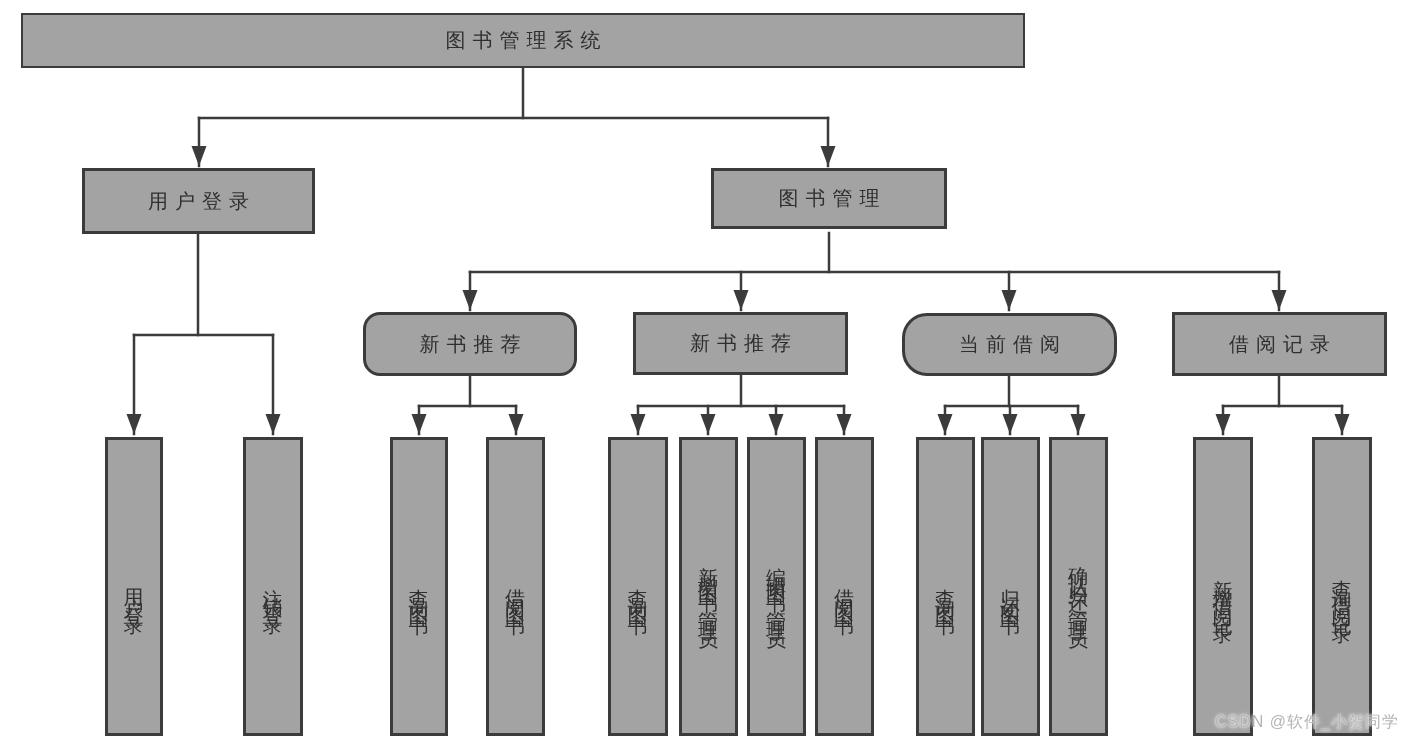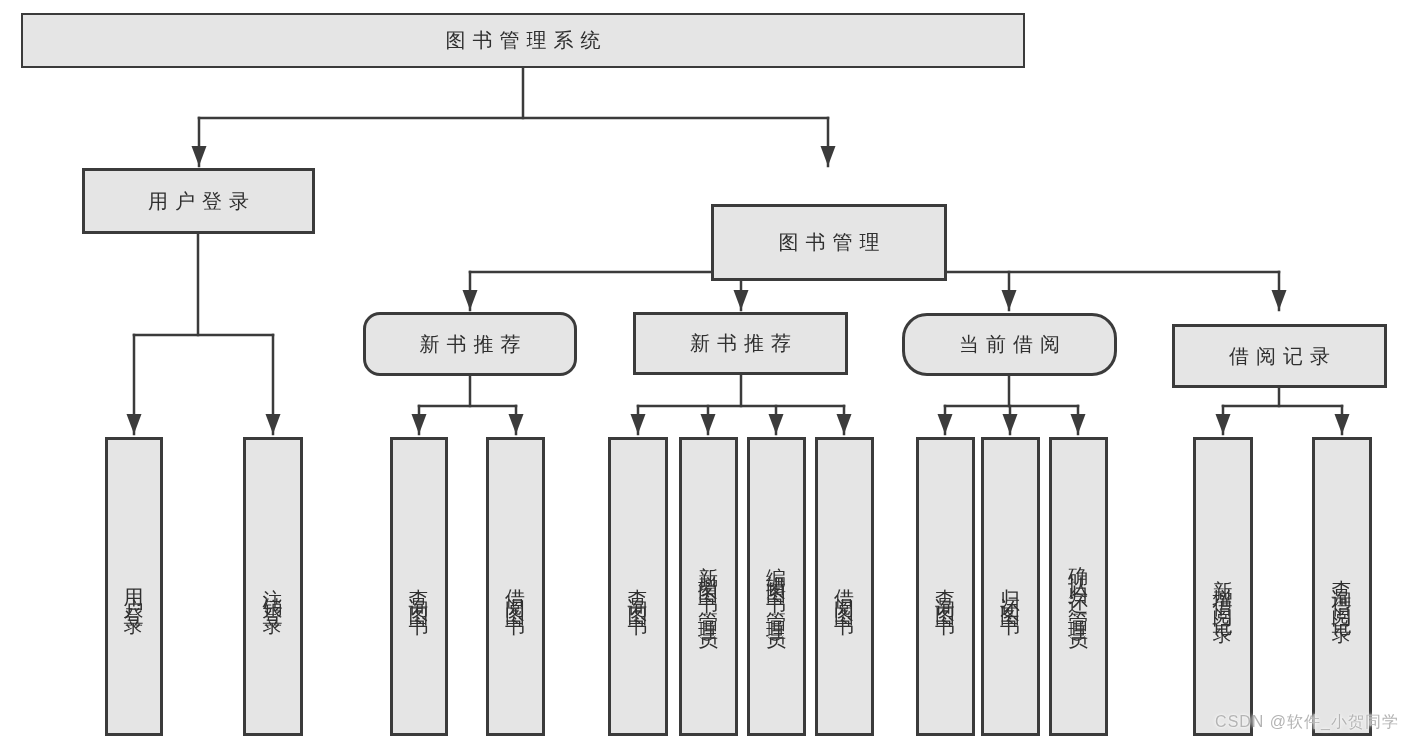--- a/index.html
+++ b/index.html
@@ -14,21 +14,21 @@
   #connectors {
     position: absolute;
     left: 0; top: 0;
     width: 1405px; height: 747px;
     pointer-events: none;
   }
   .box {
     position: absolute;
     box-sizing: border-box;
     border: 3px solid #3b3b3b;
-    background: #e5e5e5;
+    background: #a3a3a3;
     display: flex;
     align-items: center;
     justify-content: center;
     color: #2f2f2f;
     font-size: 20px;
     letter-spacing: 7px;
     padding-left: 7px; 
     white-space: nowrap;
     z-index: 2;
   }
@@ -104,26 +104,26 @@
       <line x1="1279" y1="376" x2="1279" y2="406"></line>
       <line x1="1223" y1="406" x2="1342" y2="406"></line>
       <line x1="1223" y1="406" x2="1223" y2="434" marker-end="url(#arrow)"></line>
       <line x1="1342" y1="406" x2="1342" y2="434" marker-end="url(#arrow)"></line>
     </g>
   </svg>
 
   <div class="box thin" style="left:21px; top:13px; width:1004px; height:55px;">图书管理系统</div>
 
   <div class="box" style="left:82px; top:168px; width:233px; height:66px;">用户登录</div>
-  <div class="box" style="left:711px; top:168px; width:236px; height:77px;margin-top:36px;">图书管理</div>
+  <div class="box" style="left:711px; top:168px; width:236px; height:61px;">图书管理</div>
 
   <div class="box" style="left:363px; top:312px; width:214px; height:64px;border-radius:17px;">新书推荐</div>
   <div class="box" style="left:633px; top:312px; width:215px; height:63px;">新书推荐</div>
   <div class="box" style="left:902px; top:313px; width:215px; height:63px;border-radius:25px;">当前借阅</div>
-  <div class="box" style="left:1172px; top:312px; width:215px; height:64px;margin-top:12px;">借阅记录</div>
+  <div class="box" style="left:1172px; top:312px; width:215px; height:64px;">借阅记录</div>
 
   <div class="box vbox" style="left:105px; top:437px; width:58px; height:299px;">用户登录</div>
   <div class="box vbox" style="left:243px; top:437px; width:60px; height:299px;">注销登录</div>
 
   <div class="box vbox" style="left:390px; top:437px; width:58px; height:299px;">查询图书</div>
   <div class="box vbox" style="left:486px; top:437px; width:59px; height:299px;">借阅图书</div>
 
   <div class="box vbox" style="left:608px; top:437px; width:60px; height:299px;">查询图书</div>
   <div class="box vbox" style="left:679px; top:437px; width:59px; height:299px;">新增图书（管理员）</div>
   <div class="box vbox" style="left:747px; top:437px; width:59px; height:299px;">编辑图书（管理员）</div>

